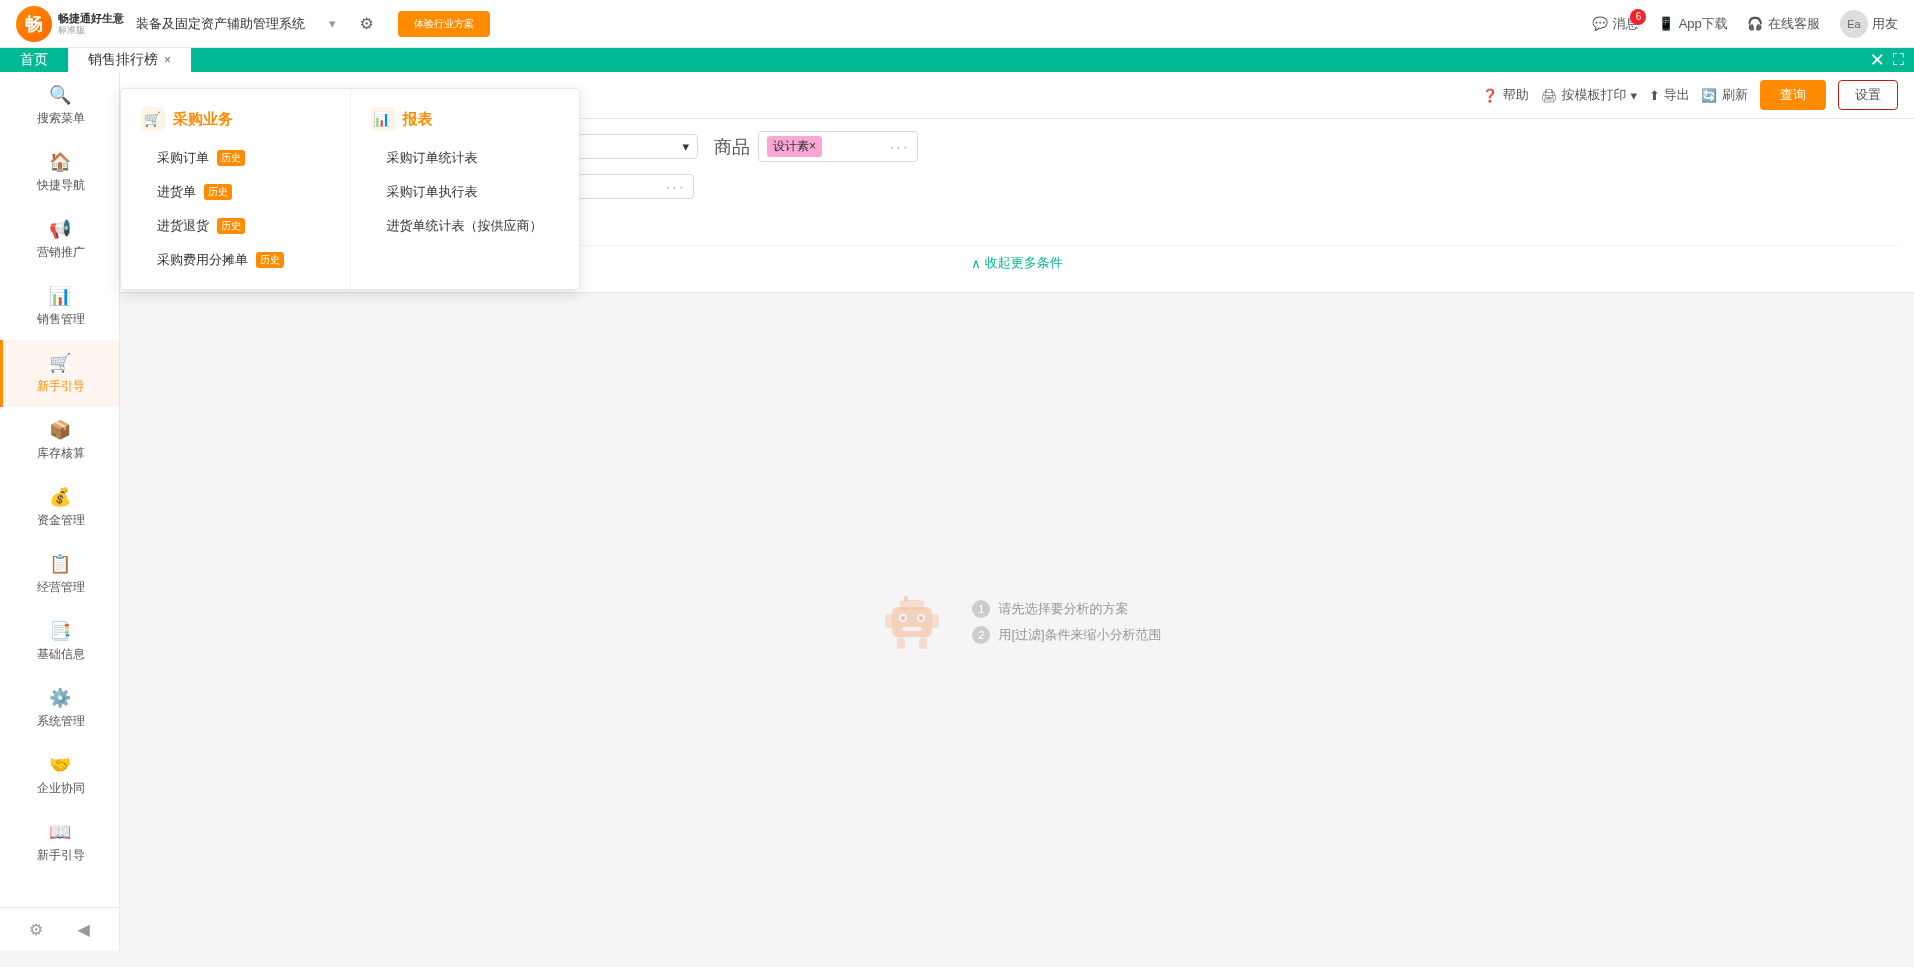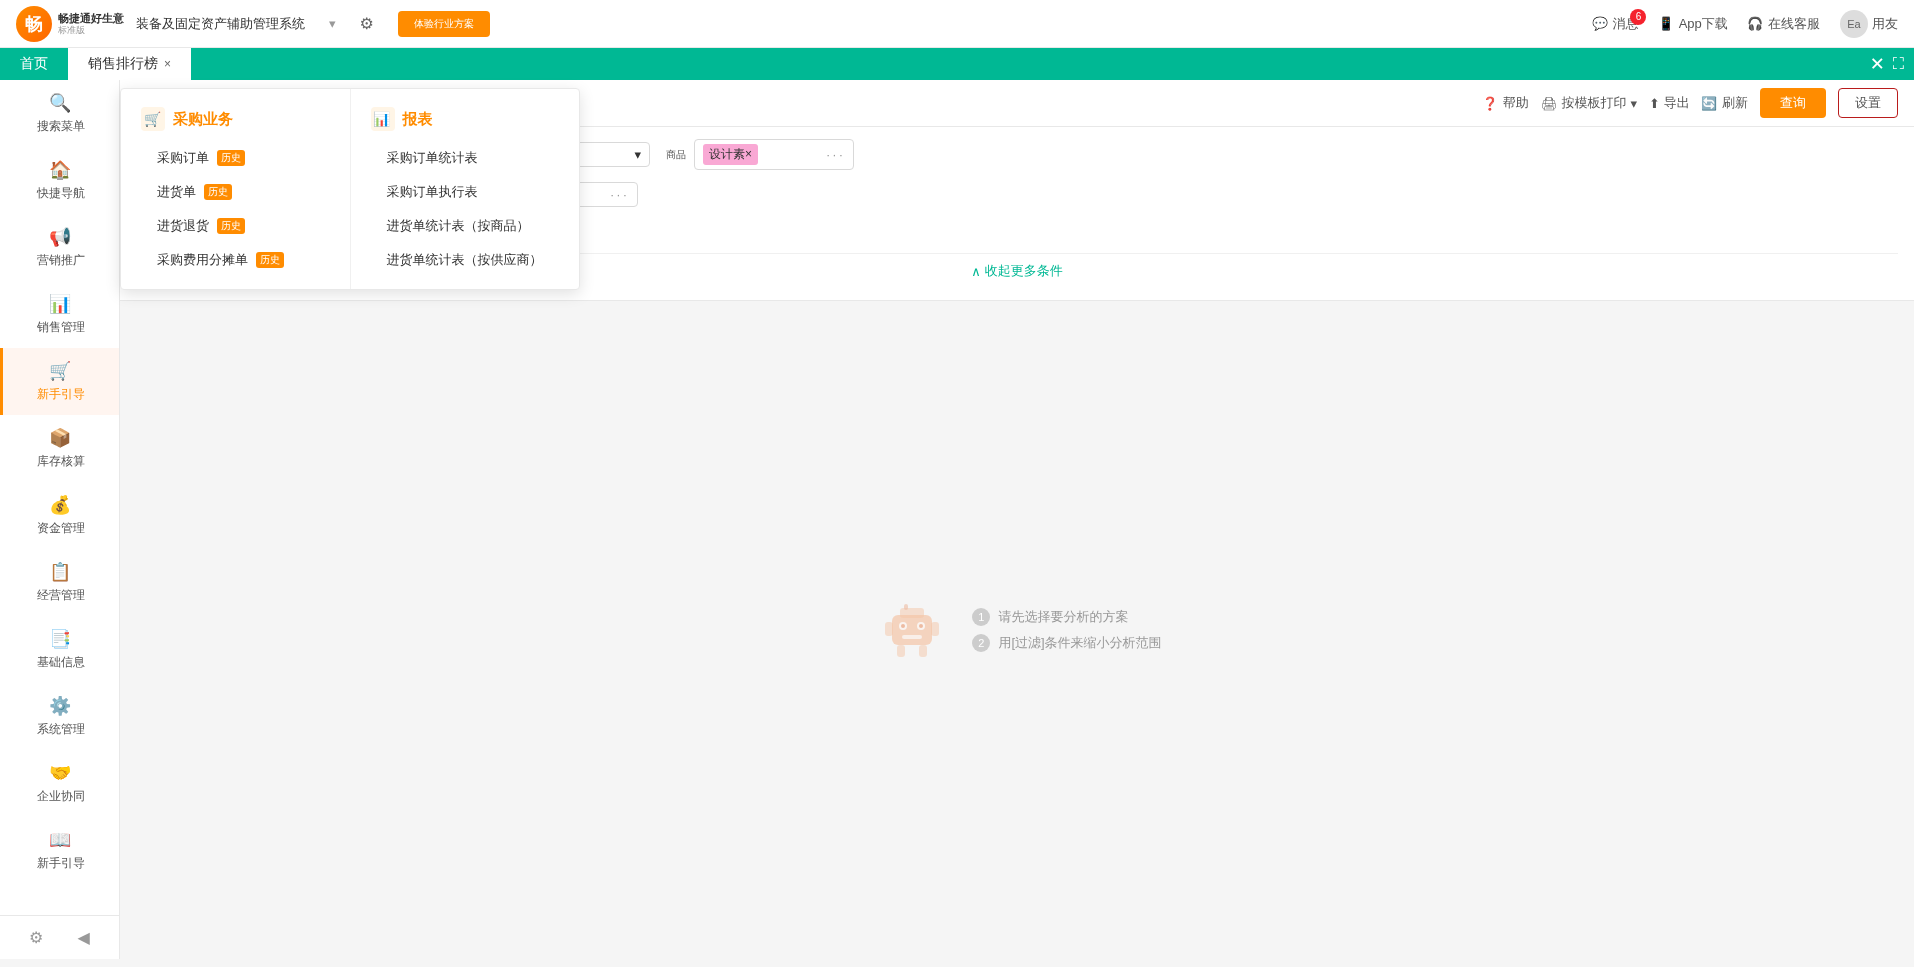--- a/index.html
+++ b/index.html
@@ -113,21 +113,21 @@
       background: #ddd;
       border-radius: 50%;
       display: flex;
       align-items: center;
       justify-content: center;
       color: #999;
     }
 
     
     .tab-bar {
-      height: 32px;
+      height: 24px;
       background: #00b894;
       display: flex;
       align-items: center;
       padding: 0 0;
       position: relative;
       z-index: 90;
     }
     .tab-item {
       height: 100%;
       display: flex;
@@ -285,21 +285,21 @@
       margin-bottom: 0;
     }
     .filter-item {
       display: flex;
       align-items: center;
       gap: 8px;
     }
     .filter-label {
       color: #555;
       white-space: nowrap;
-      font-size: 10px;
+      font-size: 18px;
     }
     .filter-select {
       border: 1px solid #d9d9d9;
       border-radius: 4px;
       padding: 4px 8px;
       font-size: 13px;
       color: #333;
       min-width: 160px;
       display: flex;
       align-items: center;
@@ -723,21 +723,18 @@
         <div class="dropdown-header-icon">📊</div>
         <span>报表</span>
       </div>
       <div class="dropdown-item">
         <span>采购订单统计表</span>
       </div>
       <div class="dropdown-item">
         <span>采购订单执行表</span>
       </div>
       <div class="dropdown-item">
-        <span>进货单统计表（按商品）</span>
-      </div>
-      <div class="dropdown-item">
         <span>进货单统计表（按供应商）</span>
       </div>
     </div>
   </div>
 
 </div>
 
 </body></html>

